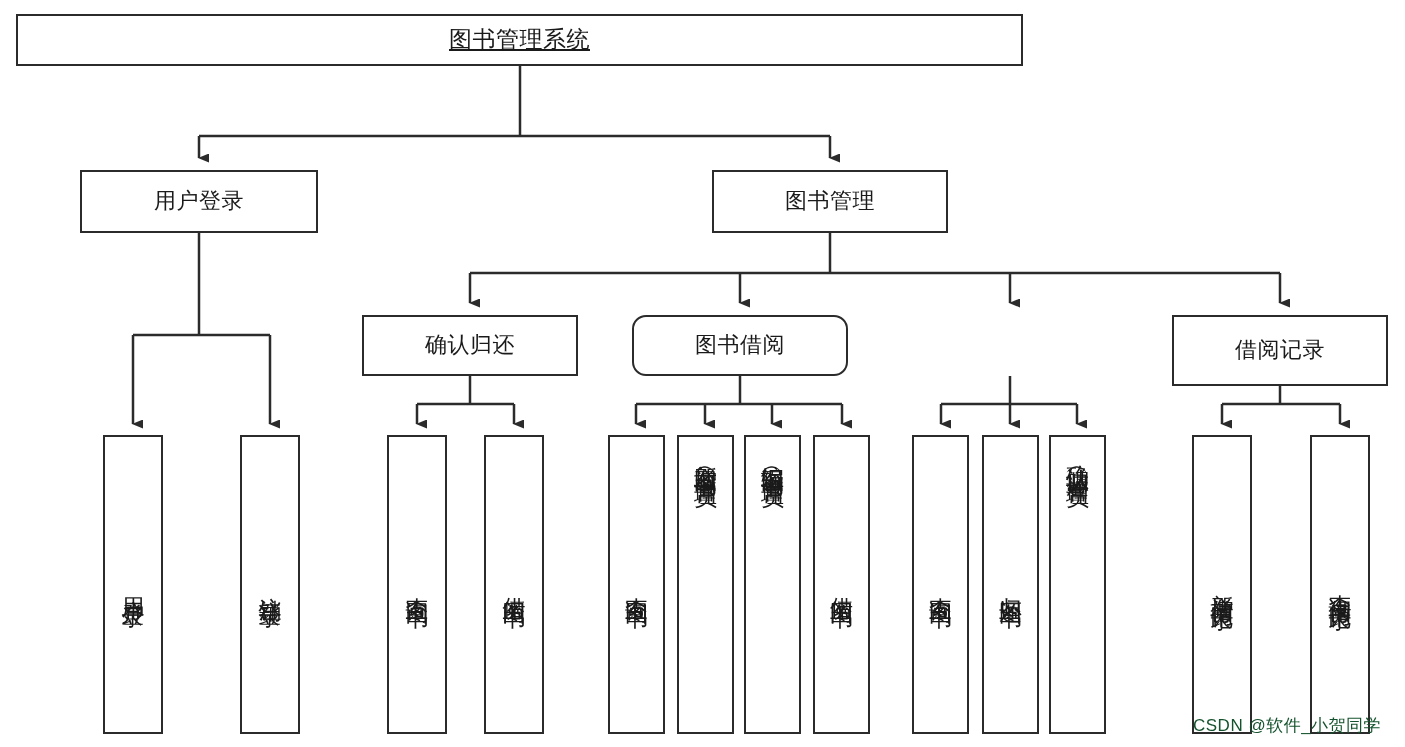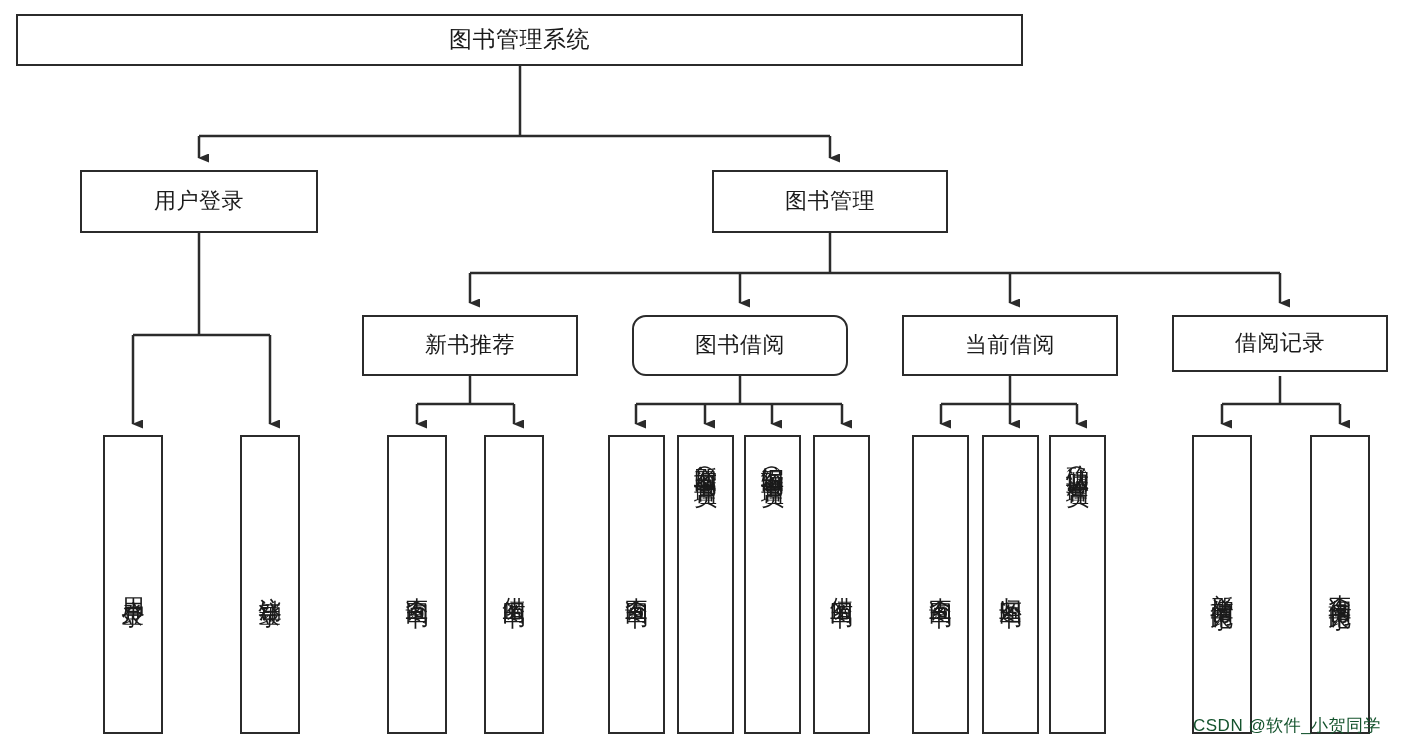--- a/index.html
+++ b/index.html
@@ -42,20 +42,21 @@
     line-height: 1.12;
     white-space: pre;
   }
   
   .node.horiz .node-label {
     font-size: 22px;
     letter-spacing: 0.5px;
   }
   .node.root .node-label {
     font-size: 23px;
+    text-decoration: underline;
   }
   
   .node.vert {
     align-items: flex-start;
     justify-content: center;
     padding-top: 10px;
   }
   .node.vert .node-label {
     writing-mode: vertical-rl;
     text-orientation: upright;
@@ -140,32 +141,29 @@
 
   <div class="node horiz" style="left:80px; top:170px; width:238px; height:63px;">
     <span class="node-label">用户登录</span>
   </div>
 
   <div class="node horiz" style="left:712px; top:170px; width:236px; height:63px;">
     <span class="node-label">图书管理</span>
   </div>
 
   <div class="node horiz" style="left:362px; top:315px; width:216px; height:61px;">
-    <span class="node-label">新书推荐</span>
+    <span class="node-label">确认归还</span>
   </div>
 
   <div class="node horiz" style="left:632px; top:315px; width:216px; height:61px;border-radius:14px;">
     <span class="node-label">图书借阅</span>
   </div>
 
-  <div class="node horiz" style="left:902px; top:315px; width:216px; height:61px;">
-    <span class="node-label">当前借阅</span>
-  </div>
-
-  <div class="node horiz" style="left:1172px; top:315px; width:216px; height:57px;font-family:Liberation Serif, serif;">
+
+  <div class="node horiz" style="left:1172px; top:315px; width:216px; height:71px;font-family:Liberation Serif, serif;">
     <span class="node-label">借阅记录</span>
   </div>
 
   <div class="node vert midtext" style="left:103px; top:435px; width:60px; height:299px;">
     <span class="node-label">用户登录</span>
   </div>
 
   <div class="node vert midtext" style="left:240px; top:435px; width:60px; height:299px;">
     <span class="node-label">注销登录</span>
   </div>

